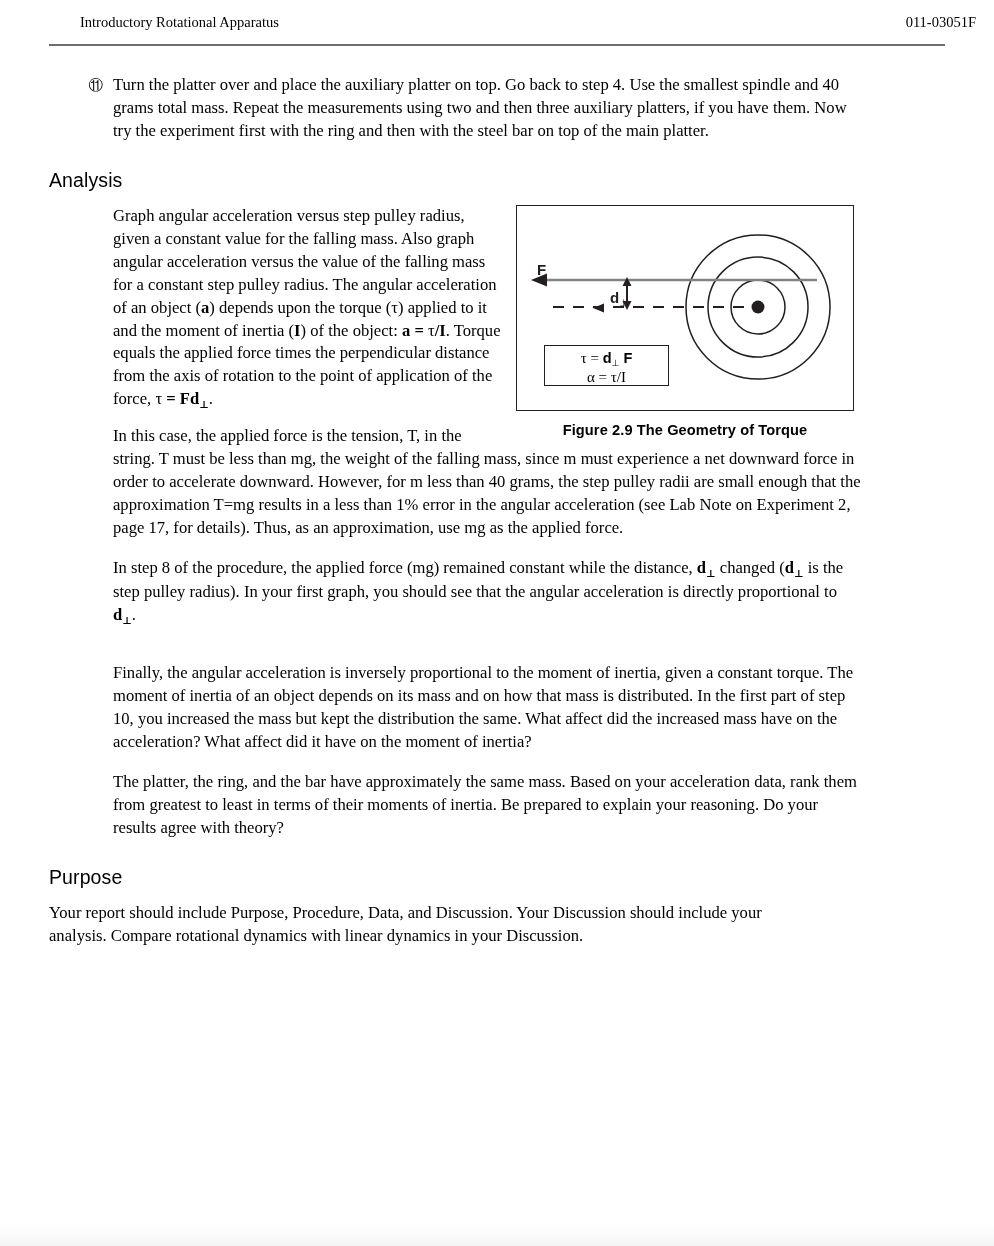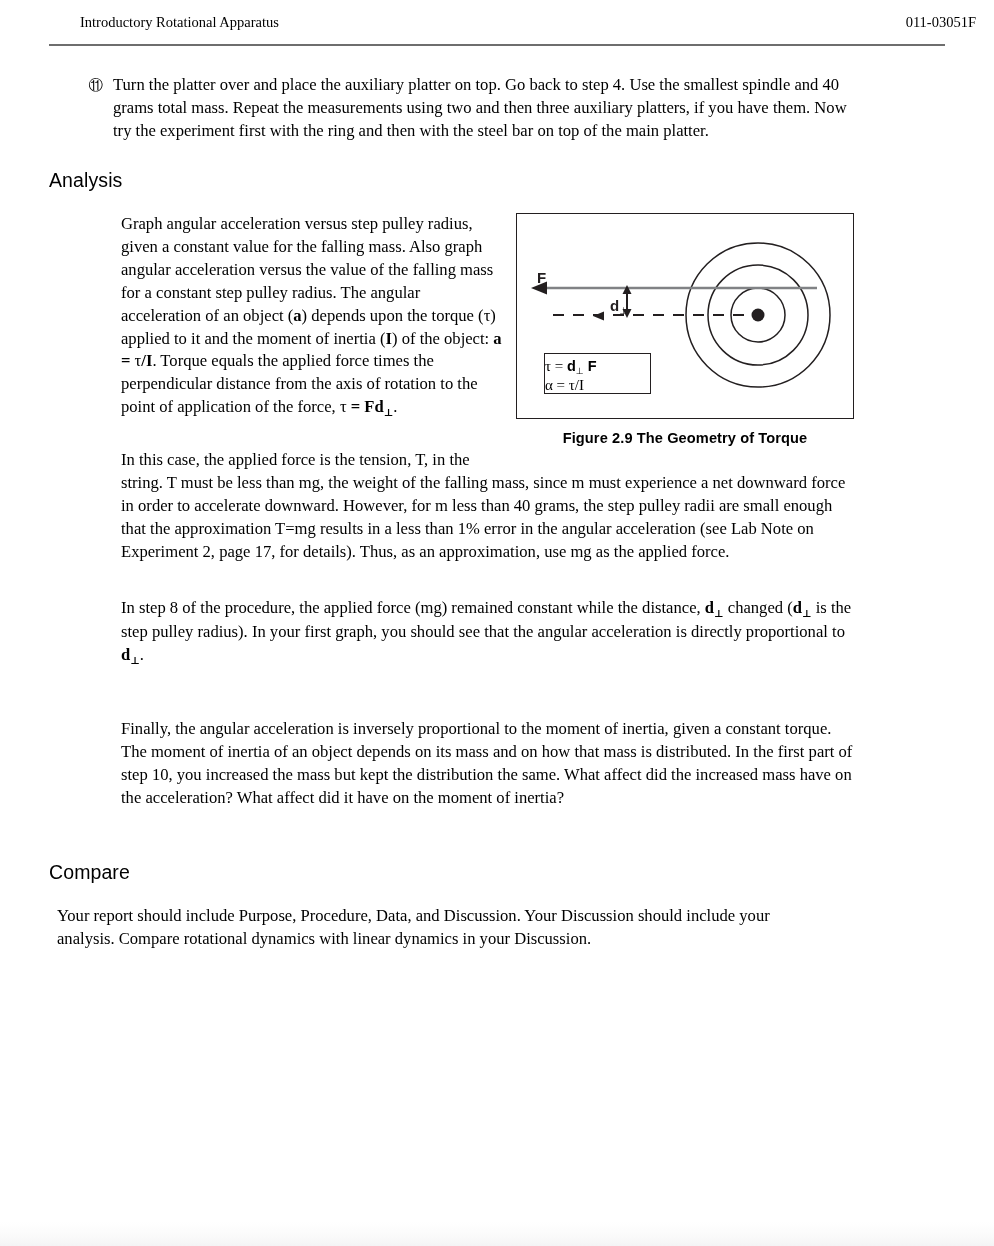--- a/index.html
+++ b/index.html
@@ -78,21 +78,21 @@
     font-weight: normal;
     font-size: 19.5px;
     margin: 0;
     padding: 0;
     letter-spacing: 0.1px;
   }
 
   p.body {
     font-size: 16.6px;
     line-height: 1.385;
-    margin: 8px;
+    margin: 0;
     text-align: left;
   }
 
   .indent {
     margin-left: 64px;
     width: 748px;
   }
 
   
   .figure-wrap {
@@ -133,26 +133,26 @@
     vertical-align: -3px;
     font-weight: normal;
   }
   .label-F { left: 20px; top: 55px; }
   .label-d { left: 93px; top: 83px; }
 
   .eq-box {
     position: absolute;
     left: 27px;
     top: 139px;
-    width: 107px;
+    width: 125px;
     height: 41px;
     border: 1.2px solid #231f20;
     background: #fff;
     box-sizing: border-box;
-    text-align: left;
+    text-align: center;
     padding-top: 3px;
   }
   .eq-line {
     font-family: "Liberation Serif", "DejaVu Serif", serif;
     font-size: 15px;
     line-height: 1.2;
     white-space: nowrap;
   }
   .eq-line b {
     font-family: "Liberation Sans", "DejaVu Sans", sans-serif;
@@ -271,25 +271,26 @@
 
       <div class="gap-md"></div>
 
 
       <div class="gap-md"></div>
 
       <p class="body">Finally, the angular acceleration is inversely proportional to the moment of inertia, given a constant torque.  The moment of inertia of an object depends on its mass and on how that mass is distributed.  In the first part of step 10, you increased the mass but kept the distribution the same.  What affect did the increased mass have on the acceleration?  What affect did it have on the moment of inertia?</p>
 
       <div class="gap-md"></div>
 
+      <p class="body">The platter, the ring, and the bar have approximately the same mass.  Based on your acceleration data, rank them from greatest to least in terms of their moments of inertia.  Be prepared to explain your reasoning.  Do your results agree with theory?</p>
     </div>
 
     <div class="gap-xl"></div>
 
-    <h2 class="section">Compare</h2>
+    <h2 class="section">Purpose</h2>
     <div class="gap-sm"></div>
     <p class="body indent">Your report should include Purpose, Procedure, Data, and Discussion.  Your Discussion should include your analysis.  Compare rotational dynamics with linear dynamics in your Discussion.</p>
 
     <div class="gap-xl"></div>
 
     <div class="gap-sm"></div>
 
   </div>
 
   <div class="bottom-fade"></div>

